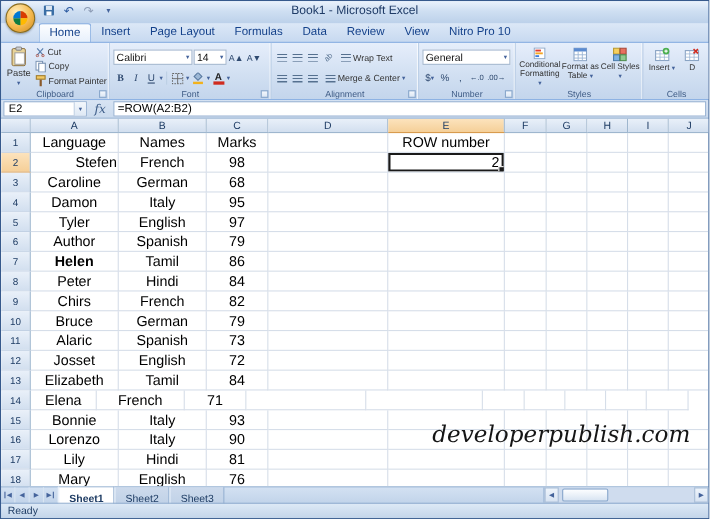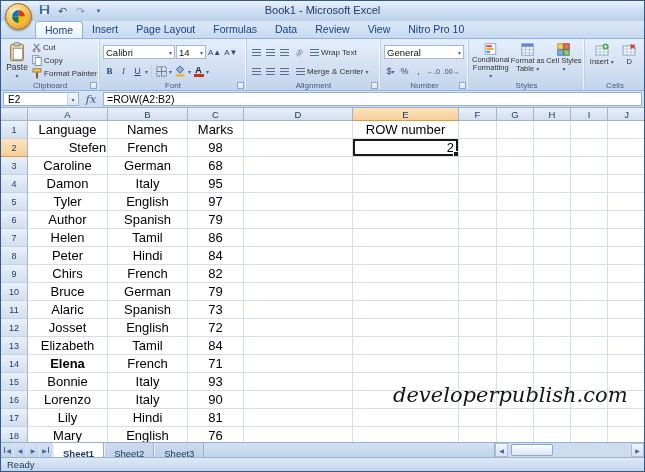--- a/index.html
+++ b/index.html
@@ -421,21 +421,21 @@
           <div class="cell" style="width: 109px;"></div>
           <div class="cell" style="width: 106px;"></div>
           <div class="cell" style="width: 38px;"></div>
           <div class="cell" style="width: 37px;"></div>
           <div class="cell" style="width: 37px;"></div>
           <div class="cell" style="width: 37px;"></div>
           <div class="cell" style="width: 38px;"></div>
         </div>
         <div class="grow">
           <div class="rh">7</div>
-          <div class="cell" style="width: 80px;">Helen</div>
+          <div class="cell" style="width: 80px; font-weight: bold;">Helen</div>
           <div class="cell" style="width: 80px;">Tamil</div>
           <div class="cell" style="width: 56px;">86</div>
           <div class="cell" style="width: 109px;"></div>
           <div class="cell" style="width: 106px;"></div>
           <div class="cell" style="width: 38px;"></div>
           <div class="cell" style="width: 37px;"></div>
           <div class="cell" style="width: 37px;"></div>
           <div class="cell" style="width: 37px;"></div>
           <div class="cell" style="width: 38px;"></div>
         </div>
@@ -512,21 +512,21 @@
           <div class="cell" style="width: 109px;"></div>
           <div class="cell" style="width: 106px;"></div>
           <div class="cell" style="width: 38px;"></div>
           <div class="cell" style="width: 37px;"></div>
           <div class="cell" style="width: 37px;"></div>
           <div class="cell" style="width: 37px;"></div>
           <div class="cell" style="width: 38px;"></div>
         </div>
         <div class="grow">
           <div class="rh">14</div>
-          <div class="cell" style="width: 80px; font-weight: bold;">Elena</div>
+          <div class="cell" style="width: 60px;">Elena</div>
           <div class="cell" style="width: 80px;">French</div>
           <div class="cell" style="width: 56px;">71</div>
           <div class="cell" style="width: 109px;"></div>
           <div class="cell" style="width: 106px;"></div>
           <div class="cell" style="width: 38px;"></div>
           <div class="cell" style="width: 37px;"></div>
           <div class="cell" style="width: 37px;"></div>
           <div class="cell" style="width: 37px;"></div>
           <div class="cell" style="width: 38px;"></div>
         </div>

